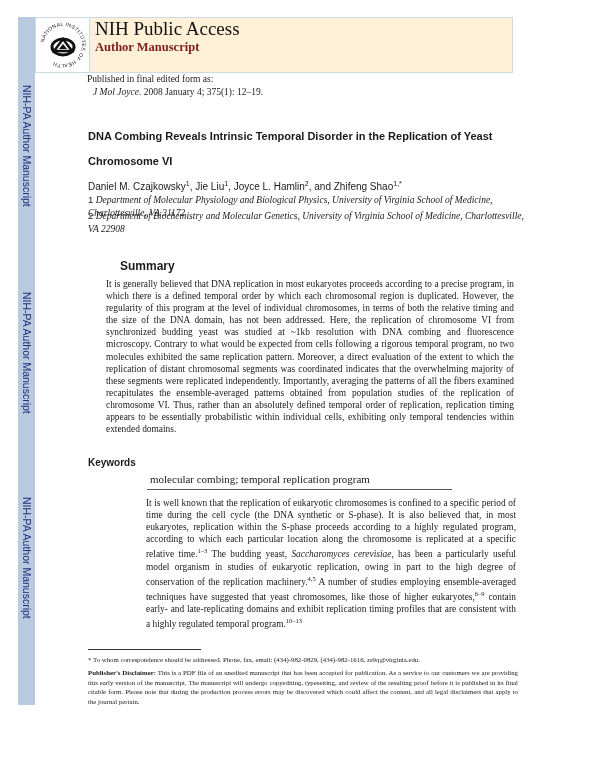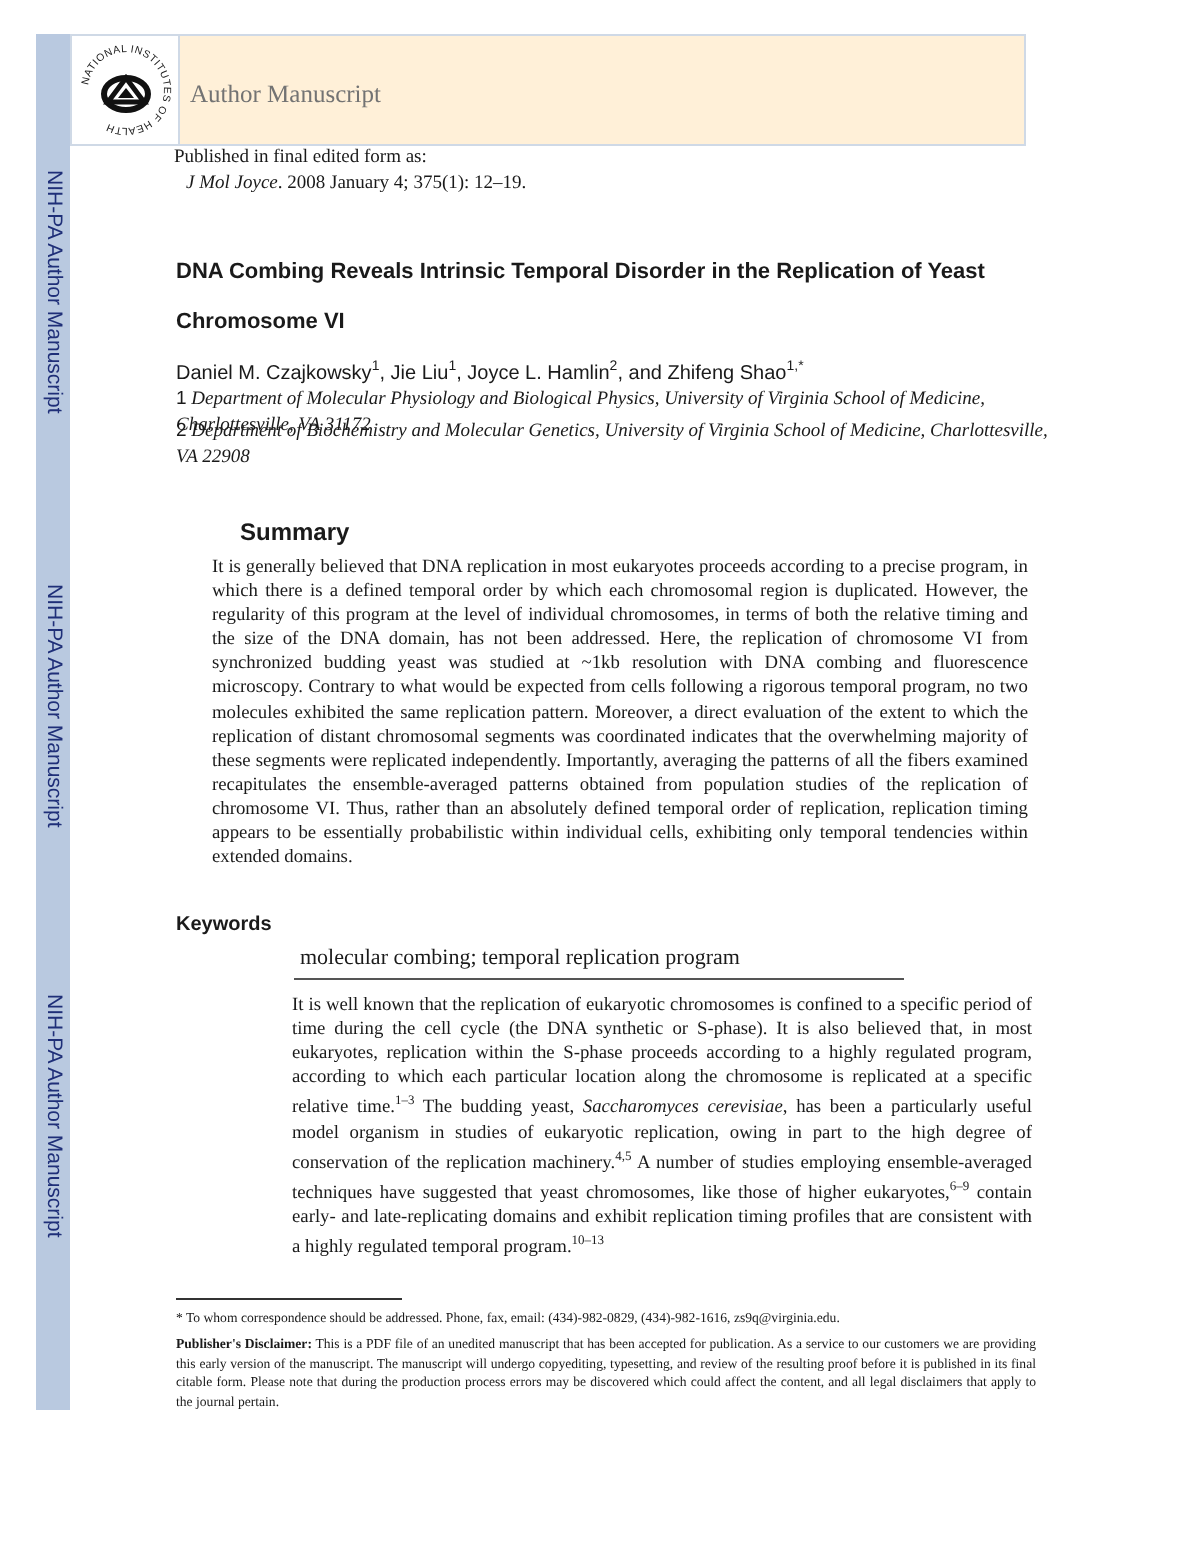--- a/index.html
+++ b/index.html
@@ -23,21 +23,21 @@
   }
   .logo-cell {
     position: absolute; left: 0; top: 0; width: 53px; height: 54px; background: #ffffff;
     border-right: 1px solid #cfd9e6;
   }
   .logo-cell svg { position: absolute; left: 2px; top: 2px; }
   .hdr-title {
     position: absolute; left: 59px; top: 0px; font-size: 19px; color: #111; white-space: nowrap;
   }
   .hdr-sub {
-    position: absolute; left: 59px; top: 22px; font-size: 12.5px; font-weight: normal; color: #737373; white-space: nowrap;
+    position: absolute; left: 59px; top: 22px; font-size: 12.5px; font-weight: bold; color: #7f1d1d; white-space: nowrap;
   }
   .hdr-avail {
     position: absolute; left: 59px; top: 39px; font-size: 9.5px; color: #b9c4d6; white-space: nowrap;
   }
   .hdr-avail i { font-style: italic; }
   .pub-line1 { position: absolute; left: 87px; top: 74px; font-size: 9.5px; white-space: nowrap; }
   .pub-line2 { position: absolute; left: 93px; top: 87px; font-size: 9.5px; white-space: nowrap; }
   .title {
     position: absolute; left: 88px; top: 124px; width: 420px;
     font-family: "Liberation Sans", sans-serif; font-weight: bold; font-size: 11px; line-height: 25px; color: #1a1a1a;
@@ -88,20 +88,21 @@
         <path id="circ" d="M25,25 m-19,0 a19,19 0 1,1 38,0 a19,19 0 1,1 -38,0"></path>
       </defs>
       <text font-size="5.2" font-family="Liberation Sans, sans-serif" fill="#222" letter-spacing="0.3">
         <textPath href="#circ" startOffset="2%">NATIONAL INSTITUTES OF HEALTH</textPath>
       </text>
       <ellipse cx="25" cy="27" rx="11" ry="8" fill="none" stroke="#111" stroke-width="3"></ellipse>
       <path d="M16,31 L25,19 L34,31 Z" fill="#fff" stroke="#111" stroke-width="2.5"></path>
       <path d="M21,29 L25,24 L29,29 Z" fill="#111"></path>
     </svg>
   </div>
+  <div class="hdr-title">NIH Public Access</div>
   <div class="hdr-sub">Author Manuscript</div>
 </div>
 
 <div class="pub-line1">Published in final edited form as:</div>
 <div class="pub-line2"><i>J Mol Joyce</i><span>. 2008 January 4; 375(1): 12–19.</span></div>
 
 <div class="title">DNA Combing Reveals Intrinsic Temporal Disorder in the Replication of Yeast Chromosome VI</div>
 
 <div class="authors">
   <b>Daniel M. Czajkowsky</b><sup>1</sup><span>, </span><b>Jie Liu</b><sup>1</sup><span>, </span><b>Joyce L. Hamlin</b><sup>2</sup><span>, and </span><b>Zhifeng Shao</b><sup>1,*</sup>

